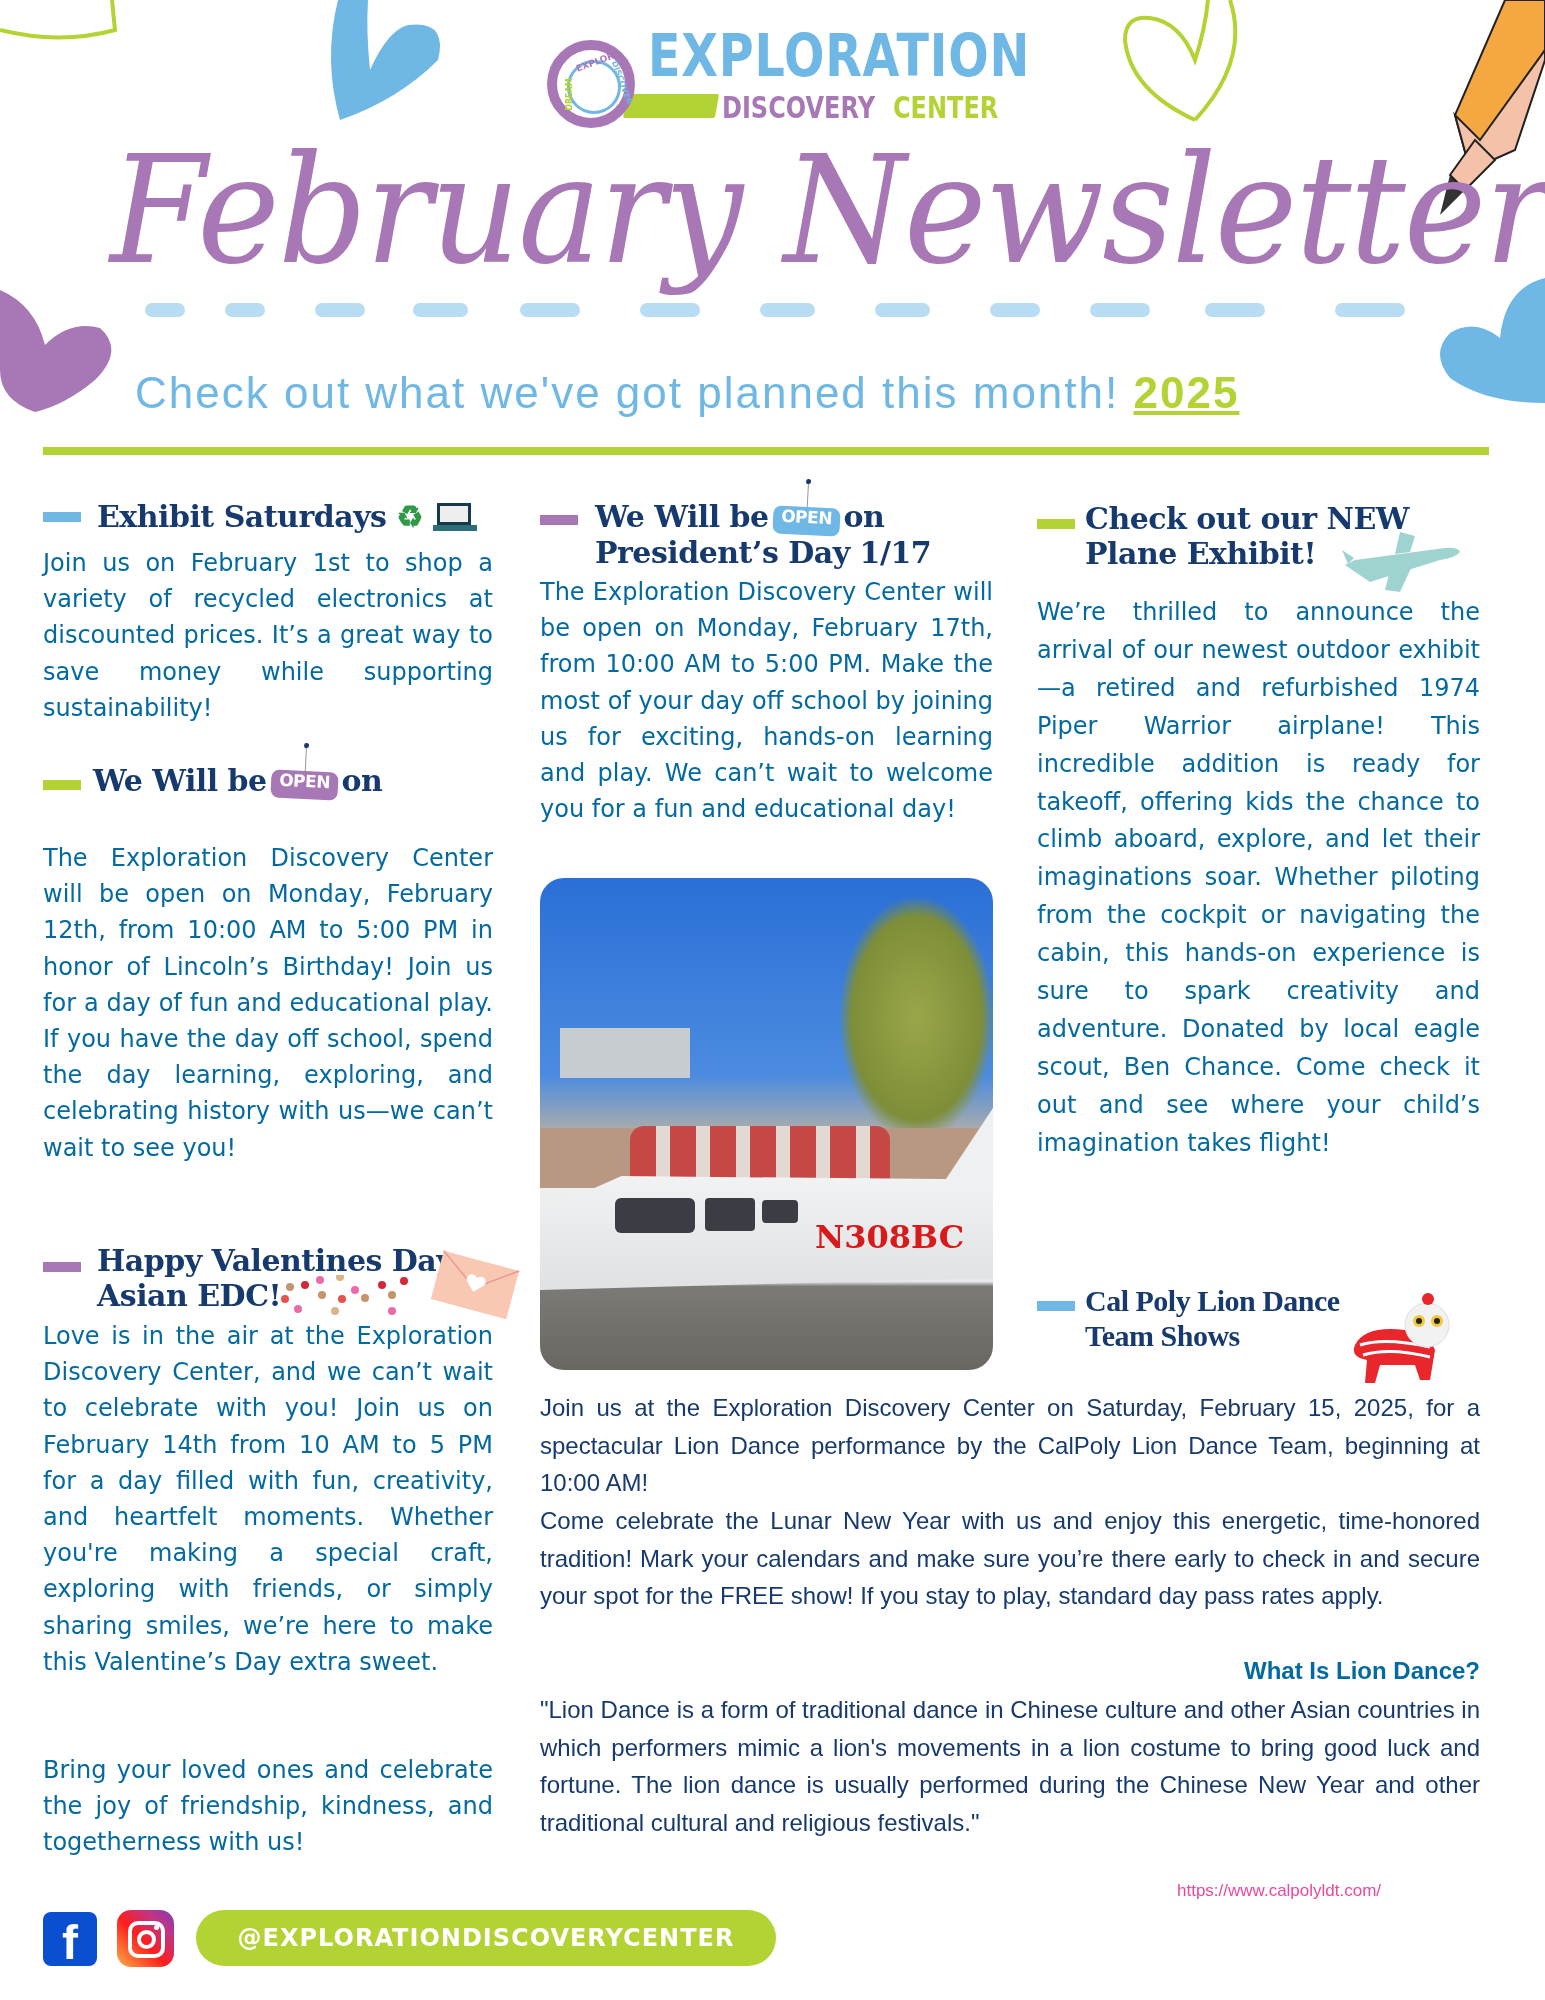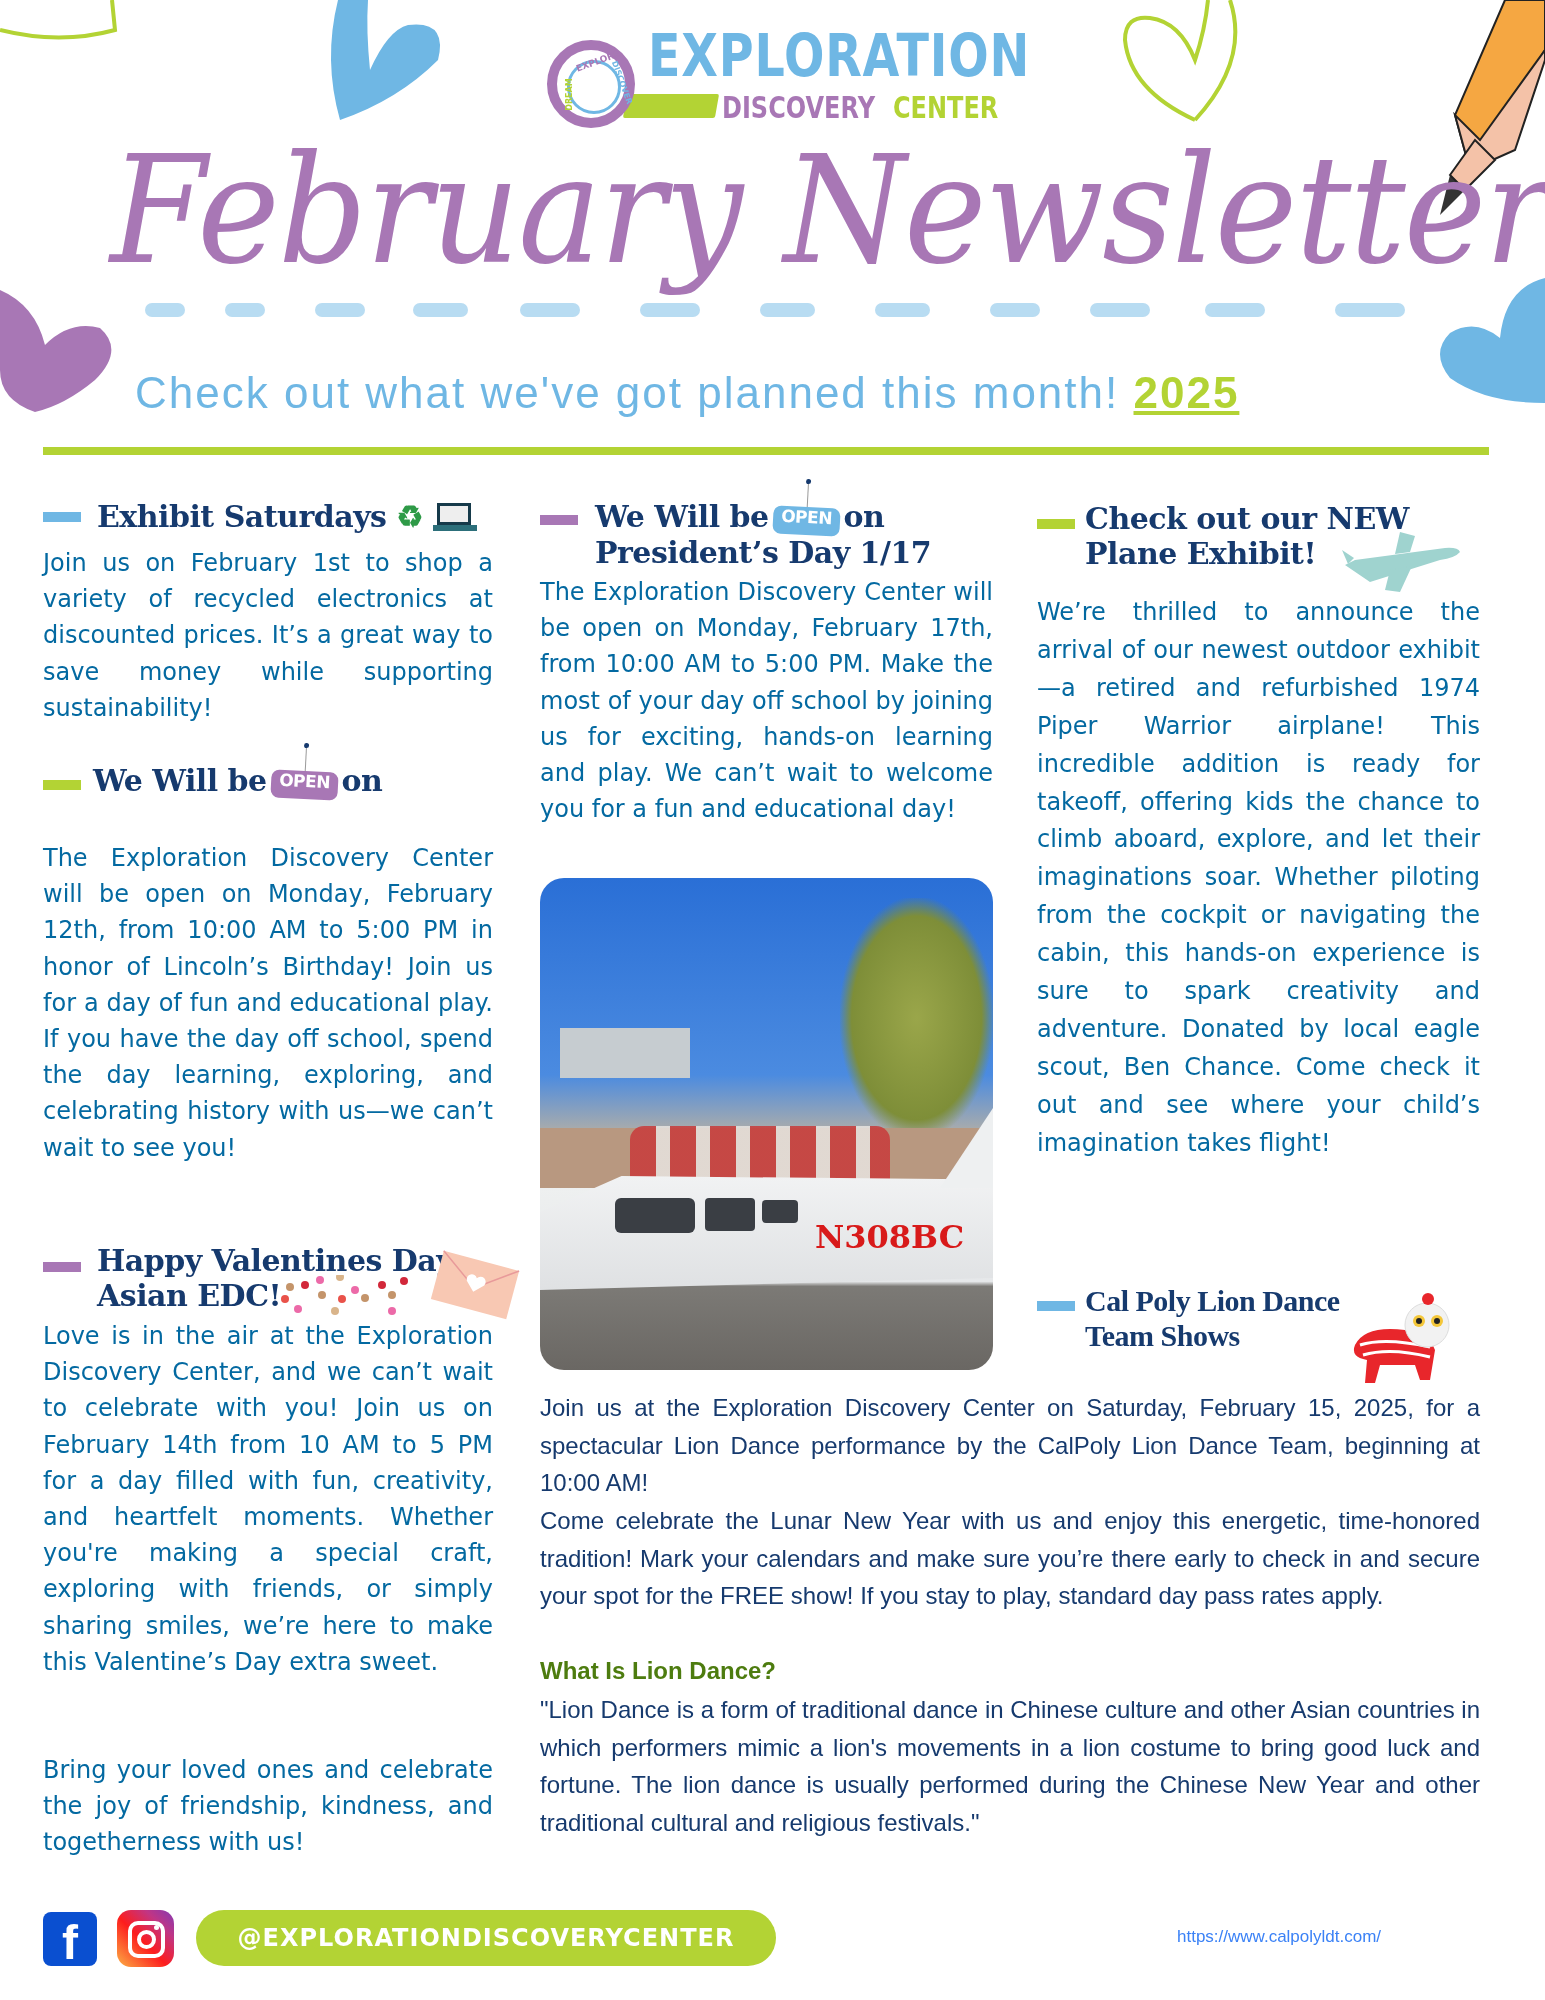--- a/index.html
+++ b/index.html
@@ -22,22 +22,22 @@
   .rule{position:absolute;left:43px;top:447px;width:1446px;height:8px;background:#b3d334;}
   
   .sec-bar{position:absolute;width:38px;height:10px;}
   .sec-head{position:absolute;font:bold 30px "DejaVu Serif",serif;color:#163a6e;line-height:35px;letter-spacing:-0.5px;}
   .body{position:absolute;font:24px "DejaVu Sans",sans-serif;color:#0369a1;line-height:36.2px;text-align:justify;}
   .open-badge{display:inline-block;position:relative;padding:0 8px;height:28px;line-height:28px;border-radius:8px;font:bold 17px "DejaVu Sans",sans-serif;color:#fff;vertical-align:4px;transform:rotate(3deg);margin:0 4px;}
   .open-badge::before{content:"";position:absolute;left:50%;top:-24px;width:1px;height:24px;border-left:1px solid #999;}
   .open-badge::after{content:"";position:absolute;left:50%;top:-28px;width:5px;height:5px;margin-left:-2px;border-radius:50%;background:#163a6e;}
   .photo{position:absolute;left:540px;top:878px;width:453px;height:492px;border-radius:24px;overflow:hidden;background:linear-gradient(180deg,#2a6fd6 0%,#4b8be0 40%,#c9b79a 55%,#b59f86 62%,#eef0f0 63%,#e6e8ea 82%,#7c7a76 83%,#6a6763 100%);}
   .lion-body{position:absolute;font:24px "Liberation Sans",sans-serif;color:#163a6e;line-height:37.5px;text-align:justify;}
-  .lion-q{position:absolute;font:bold 24px "Liberation Sans",sans-serif;color:#4d7c0f;text-align:left;}
-  .link{position:absolute;font:17px "Liberation Sans",sans-serif;color:#3b82f6;margin-top:46px;}
+  .lion-q{position:absolute;font:bold 24px "Liberation Sans",sans-serif;color:#0369a1;text-align:right;}
+  .link{position:absolute;font:17px "Liberation Sans",sans-serif;color:#ec4899;}
   .social-fb{position:absolute;left:43px;top:1912px;width:54px;height:54px;border-radius:8px;background:#0a4fd0;color:#fff;font:bold 48px "Liberation Sans",sans-serif;text-align:center;line-height:62px;}
   .social-ig{position:absolute;left:117px;top:1910px;width:57px;height:57px;border-radius:14px;background:linear-gradient(45deg,#fcb045,#fd1d1d 45%,#c13584 75%,#833ab4);}
   .social-ig .ring{position:absolute;left:11px;top:11px;width:29px;height:29px;border:4px solid #fff;border-radius:10px;}
   .social-ig .dot{position:absolute;left:20px;top:20px;width:11px;height:11px;border:4px solid #fff;border-radius:50%;}
   .social-ig .pt{position:absolute;left:37px;top:15px;width:5px;height:5px;background:#fff;border-radius:50%;}
   .handle{position:absolute;left:196px;top:1910px;width:580px;height:56px;border-radius:28px;background:#b3d334;color:#fff;font:bold 24px "DejaVu Sans",sans-serif;line-height:56px;text-align:center;letter-spacing:1px;}
   .emoji{position:absolute;font-size:30px;line-height:1;}
 </style>
 </head>
 <body>

